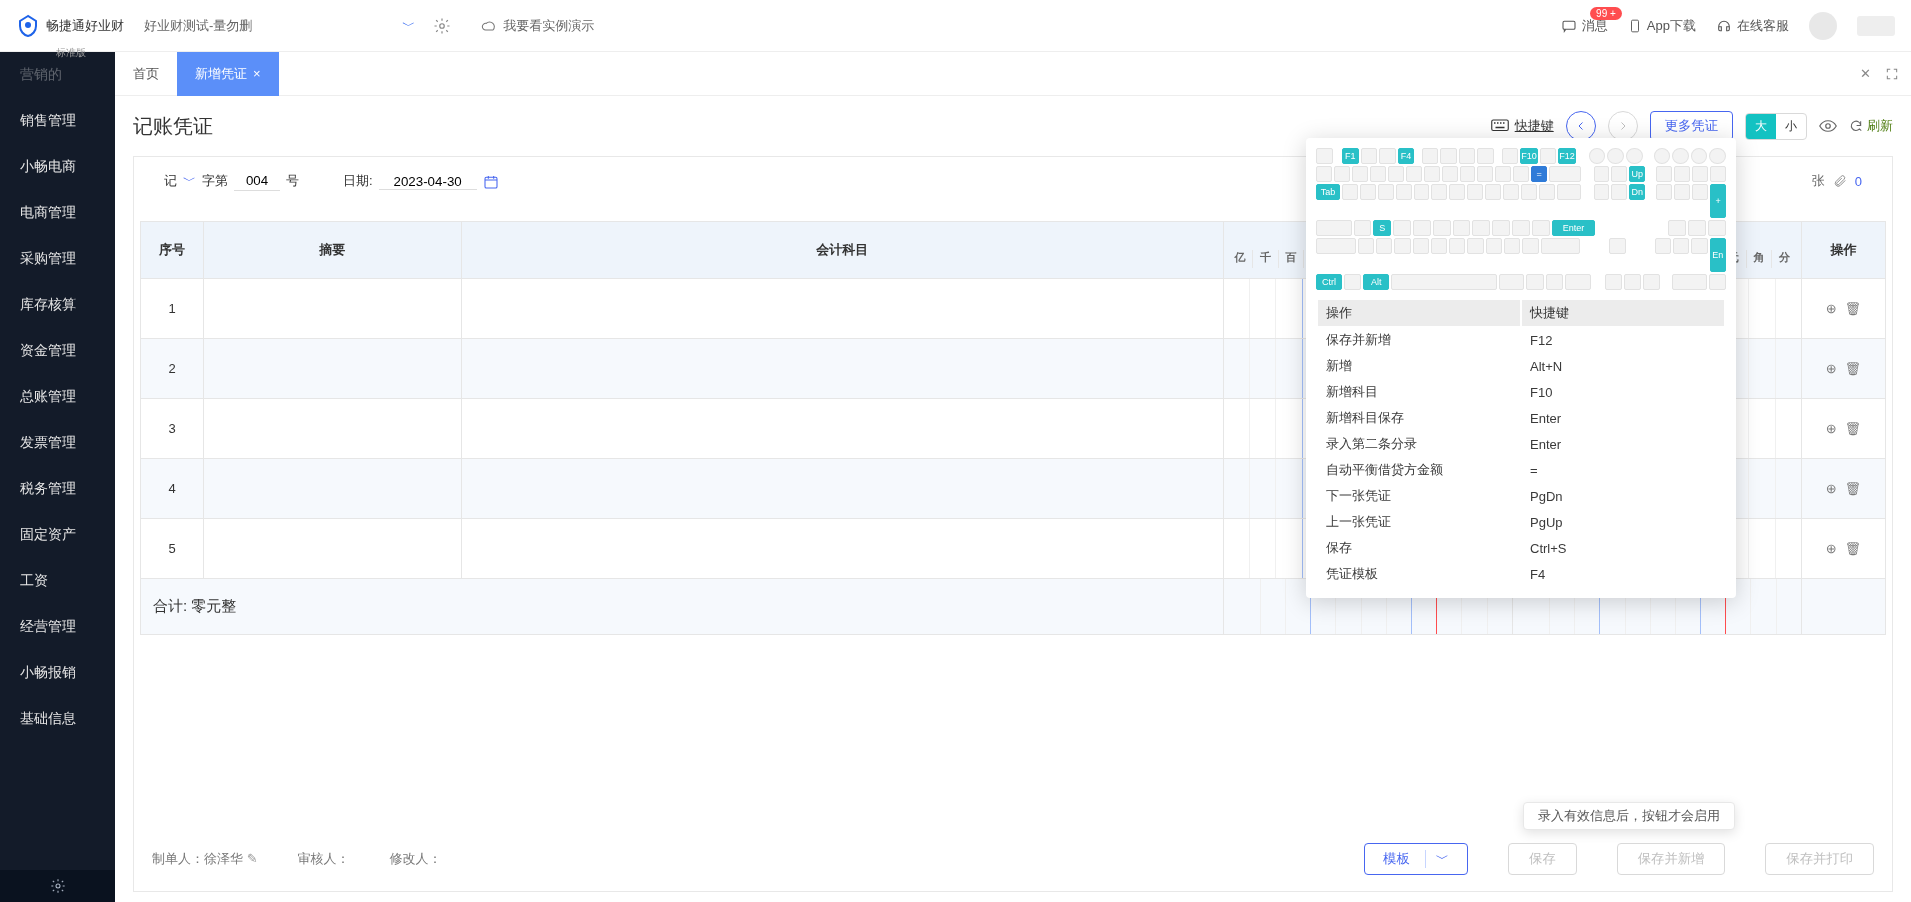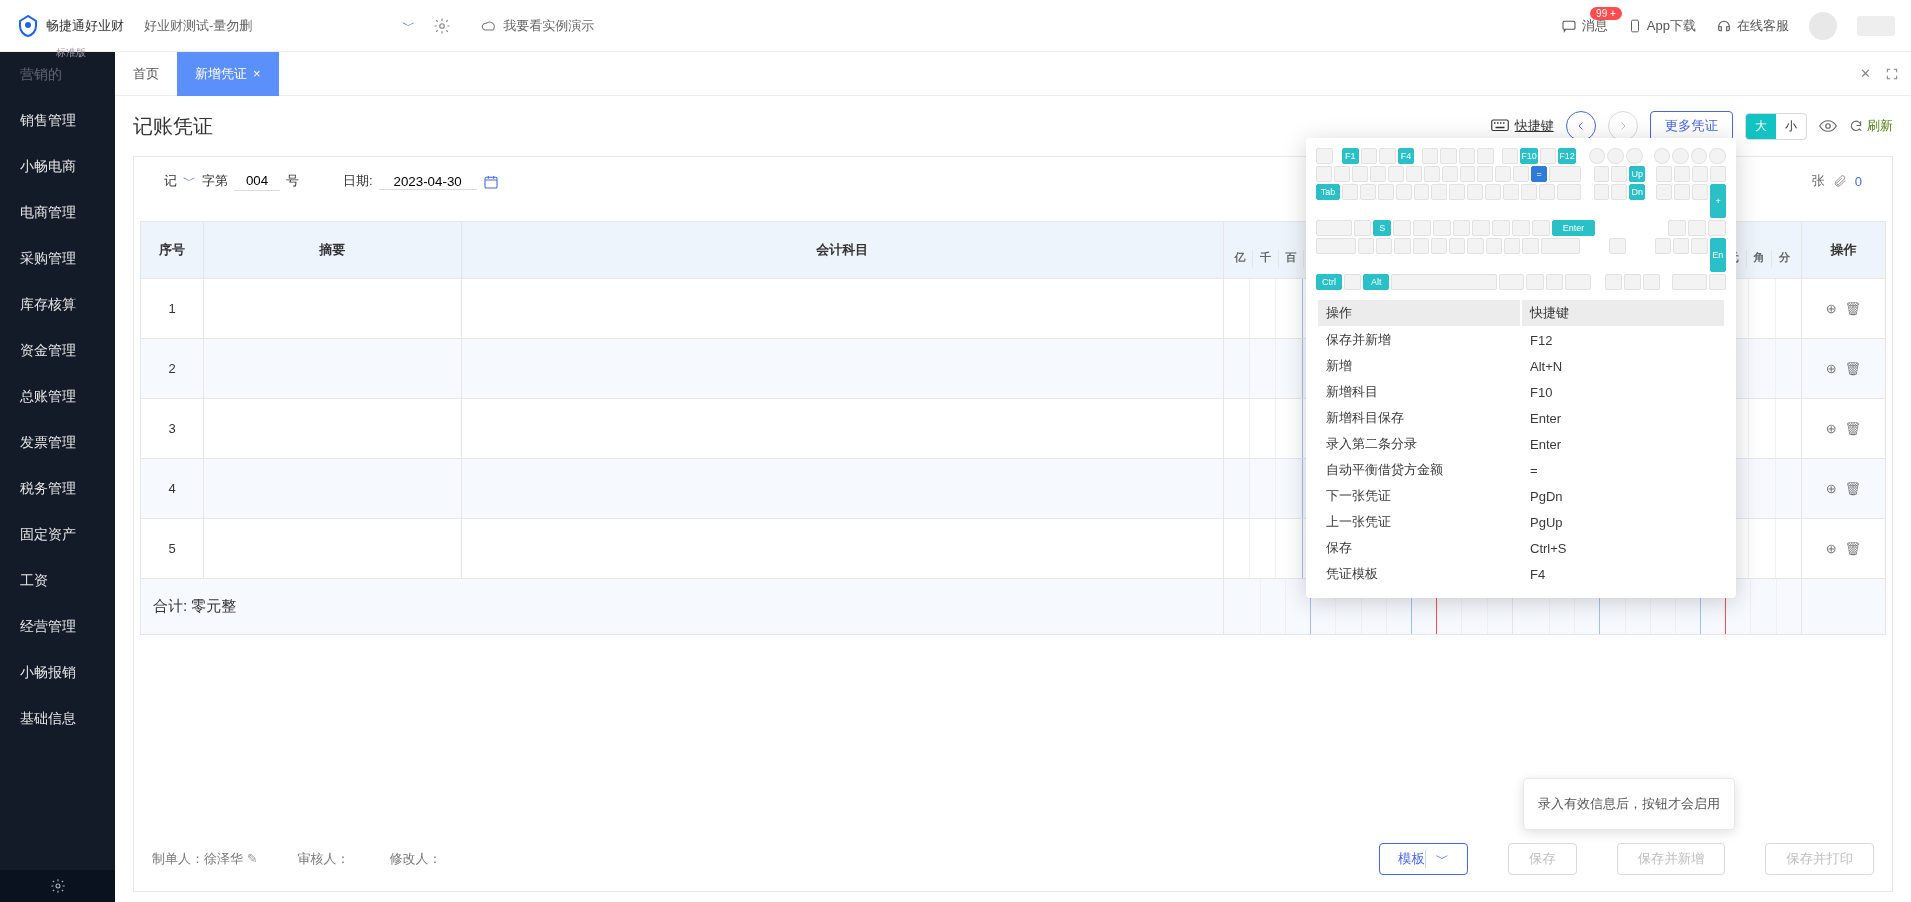--- a/index.html
+++ b/index.html
@@ -82,41 +82,41 @@
 .op-icons { display: flex; gap: 8px; justify-content: center; color: #7a7a7a; }
 .op-icons span { cursor: pointer; }
 
 
 .total-row td { background: #f6f9fd; height: 56px; text-align: left; padding-left: 12px; font-size: 15px; color: #333; }
 
 
 .audit-row { display: flex; align-items: center; gap: 40px; padding: 16px 18px; color: #777; font-size: 13px; }
 .audit-row .spacer { flex: 1; }
 .btn-ghost { border: 1px solid #d9d9d9; background: #fff; color: #bfbfbf; padding: 6px 20px; border-radius: 4px; cursor: not-allowed; }
-.btn-template { border: 1px solid #4766f0; color: #4766f0; background: #fff; padding: 6px 18px; border-radius: 4px; display: inline-flex; align-items: center; gap: 0; cursor: pointer; }
+.btn-template { border: 1px solid #4766f0; color: #4766f0; background: #fff; padding: 6px 18px; border-radius: 4px; display: inline-flex; align-items: center; gap: 15px; cursor: pointer; }
 
 
 .popover { position: absolute; top: 42px; right: 175px; width: 430px; background: #fff; box-shadow: 0 4px 24px rgba(0,0,0,.18); border-radius: 4px; padding: 10px; z-index: 30; }
 .kb-diagram { display: flex; flex-direction: column; gap: 2px; margin-bottom: 8px; }
 .kb-row { display: flex; gap: 2px; }
 .kb-key { height: 16px; background: #f3f3f3; border: 1px solid #e2e2e2; border-radius: 2px; font-size: 9px; display: flex; align-items: center; justify-content: center; color: #fff; }
 .kb-key.on { background: #29c0c7; border-color: #29c0c7; }
 .kb-key.onblue { background: #2f7bd8; border-color: #2f7bd8; }
 .kb-key.w1 { width: 18px; }
 .kb-key.w15 { width: 27px; }
 .kb-key.w2 { width: 36px; }
 .kb-key.w25 { width: 44px; }
 .kb-key.w6 { width: 110px; }
 .sc-table { width: 100%; font-size: 13px; }
 .sc-table th { text-align: left; background: #ececec; padding: 4px 8px; color: #333; font-weight: normal; }
 .sc-table td { padding: 3px 8px; color: #3a3a3a; }
 .sc-table td.k { width: 50%; }
 
 
-.tooltip-bubble { position: absolute; right: 176px; bottom: 72px; background: #fff; border: 1px solid #e8e8e8; box-shadow: 0 3px 12px rgba(0,0,0,.12); padding: 16px 14px; border-radius: 4px; color: #555; font-size: 13px; z-index: 20; }
+.tooltip-bubble { position: absolute; right: 176px; bottom: 72px; background: #fff; border: 1px solid #e8e8e8; box-shadow: 0 3px 12px rgba(0,0,0,.12); padding: 4px 14px; border-radius: 4px; color: #555; font-size: 13px; z-index: 20; }
 
 svg { display: block; }
 </style>
 </head>
 <body>
 
 <div class="top-header">
   <div class="logo-area" style="position:relative;">
     <span>
       <svg class="logo-icon" viewBox="0 0 24 24" fill="none">

